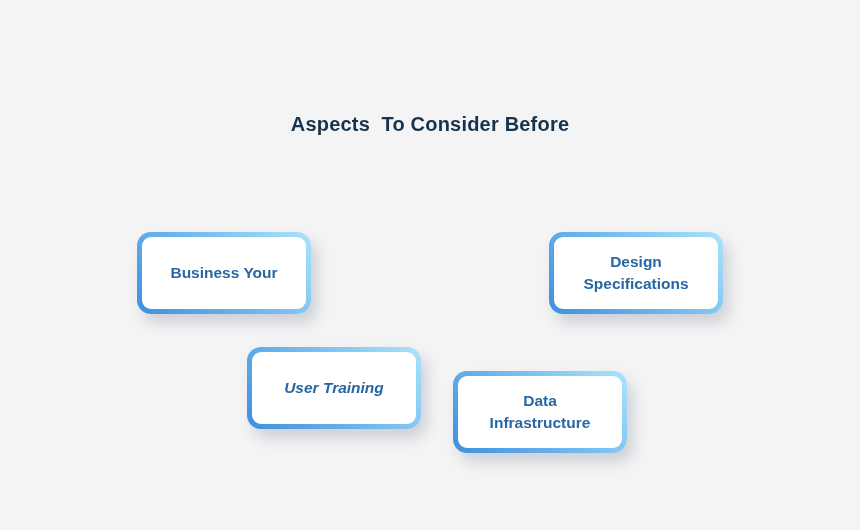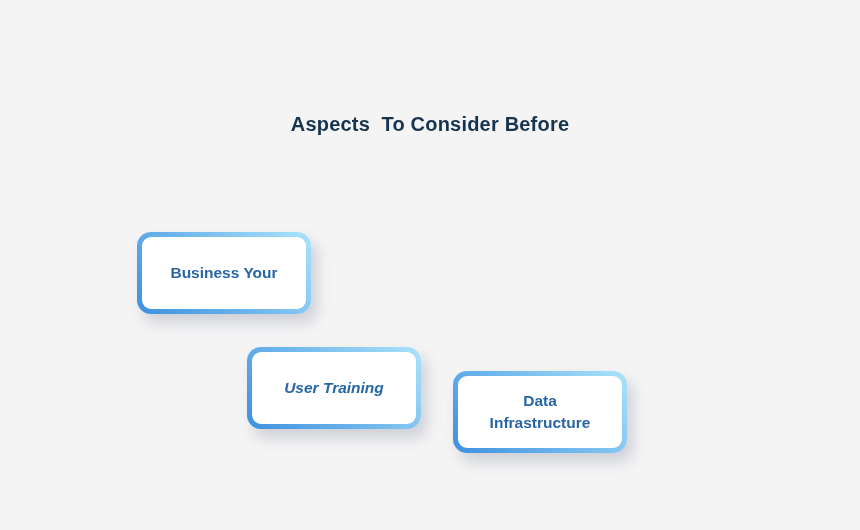--- a/index.html
+++ b/index.html
@@ -76,20 +76,25 @@
     <div class="line">Aspects  To Consider Before</div>
   </div>
 
   <div class="card pos-1">
     <div class="card-inner">
       <div class="card-label">Business Your</div>
     </div>
   </div>
 
 
+  <div class="card pos-3">
+    <div class="card-inner">
+      <div class="card-label">Design Specifications</div>
+    </div>
+  </div>
 
   <div class="card pos-4">
     <div class="card-inner">
       <div class="card-label">User Training</div>
     </div>
   </div>
 
   <div class="card pos-5">
     <div class="card-inner">
       <div class="card-label">Data Infrastructure</div>

